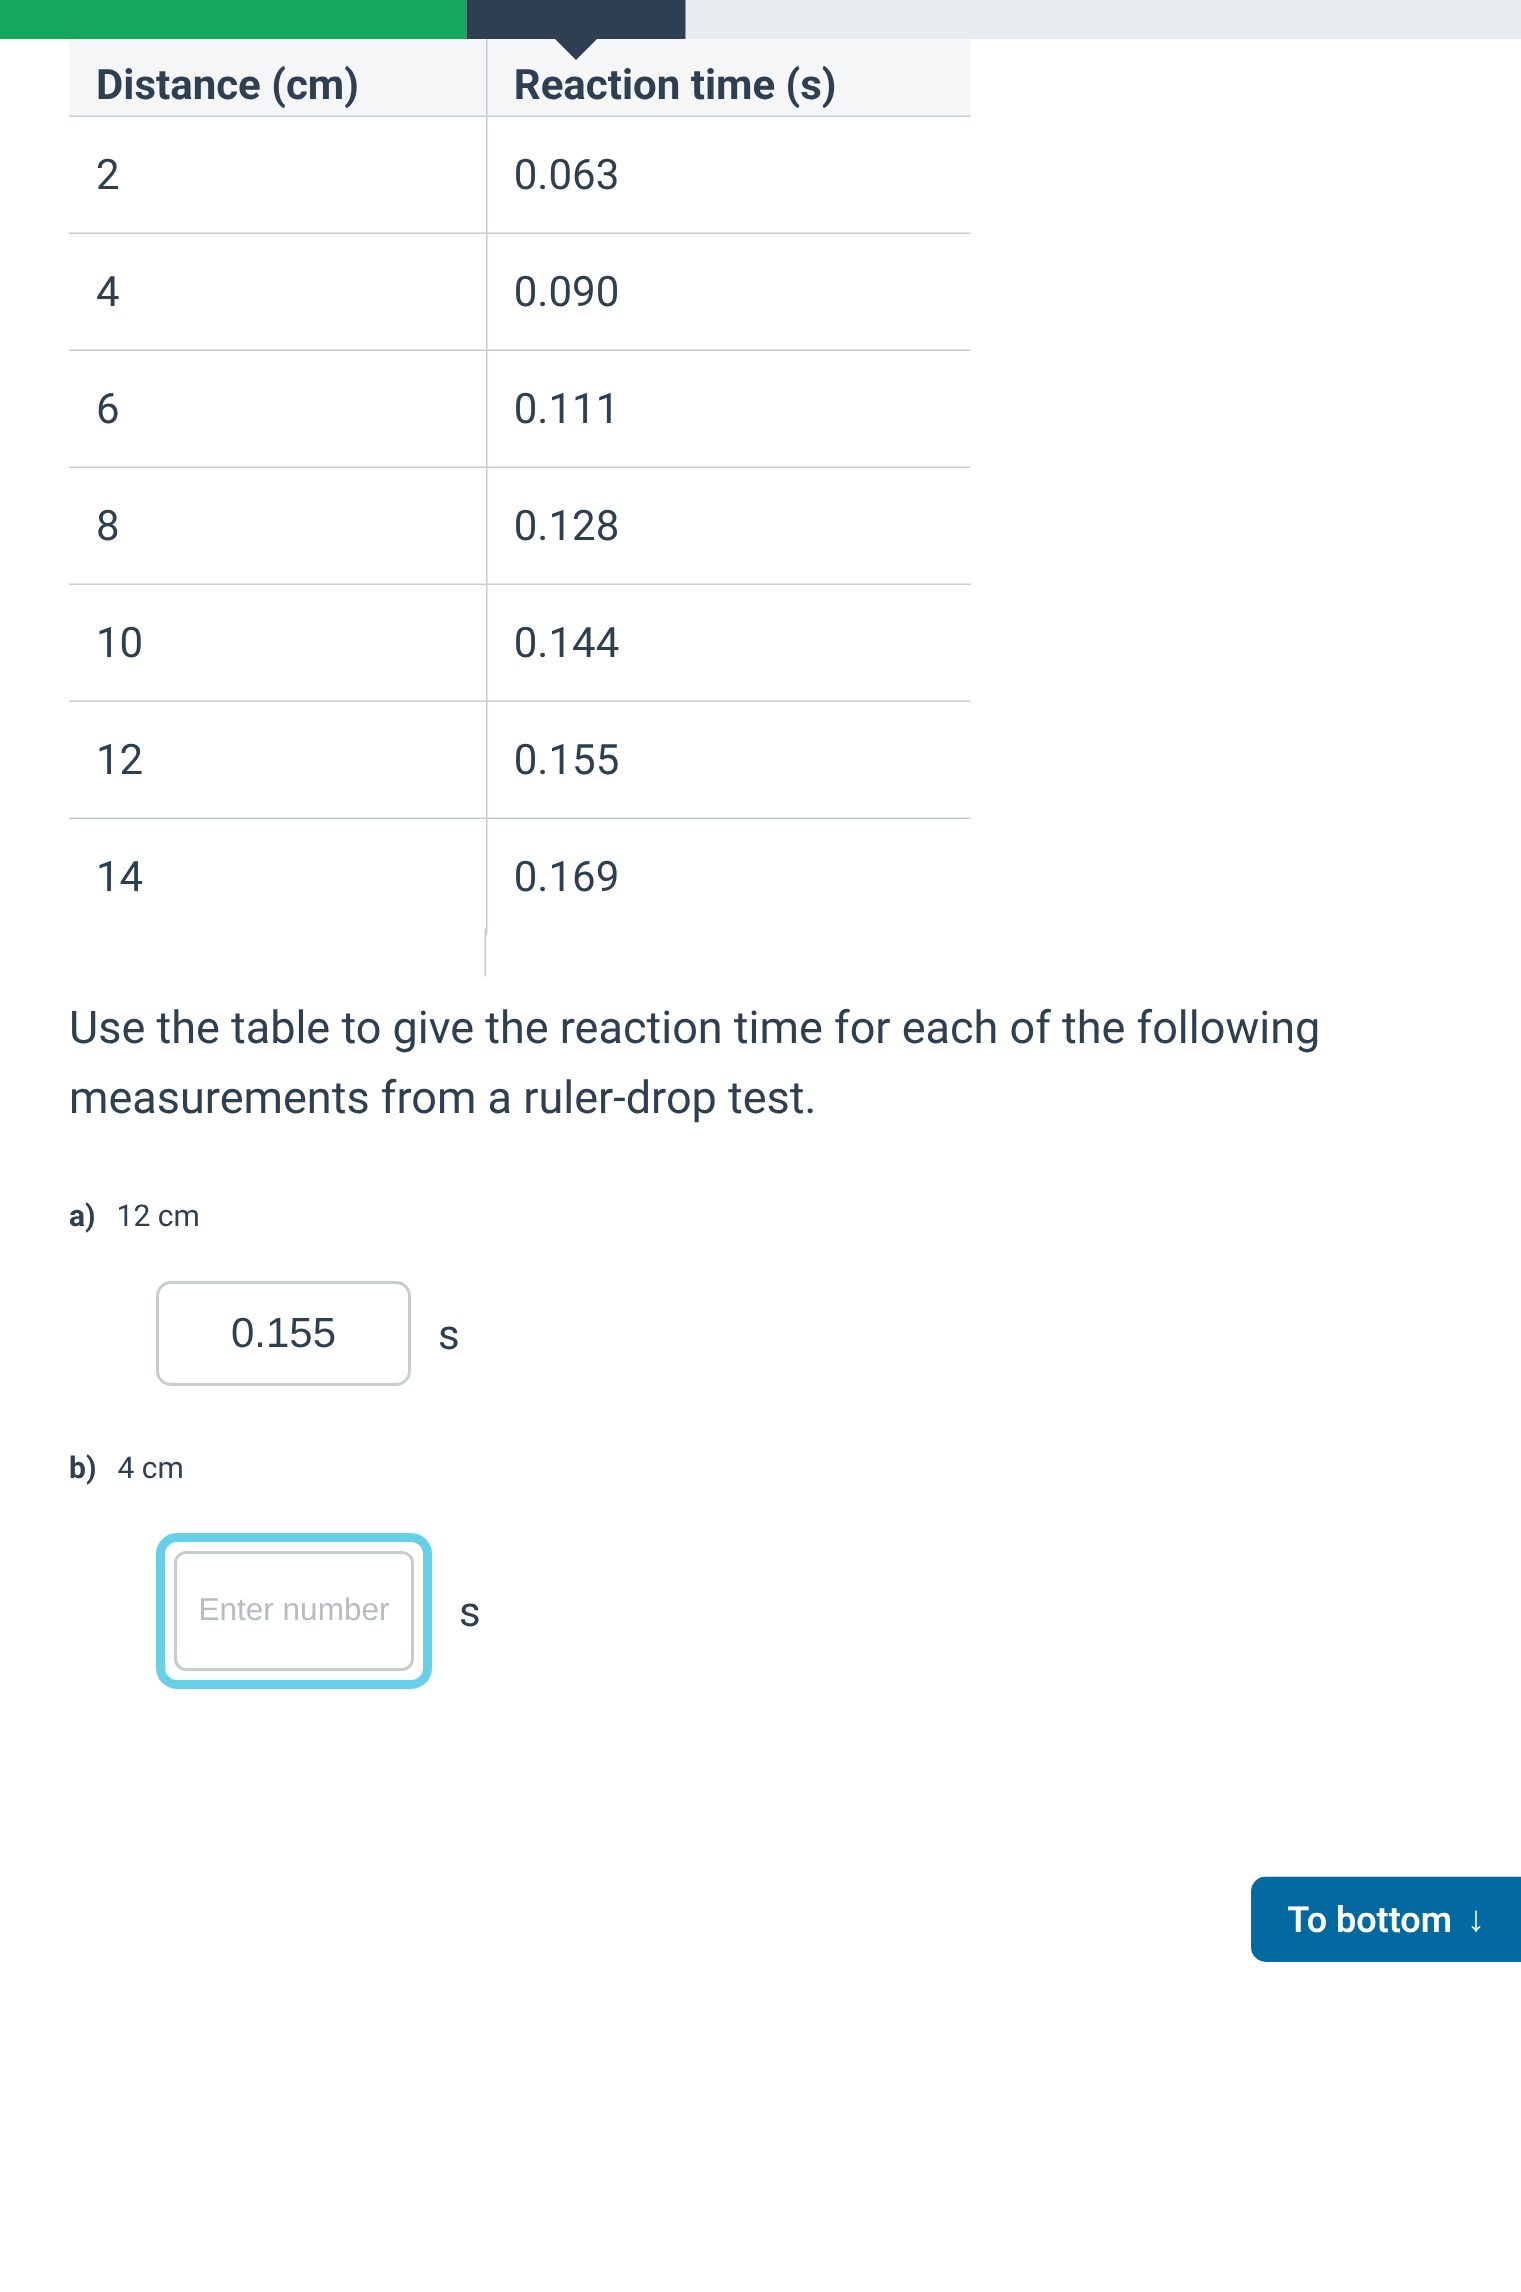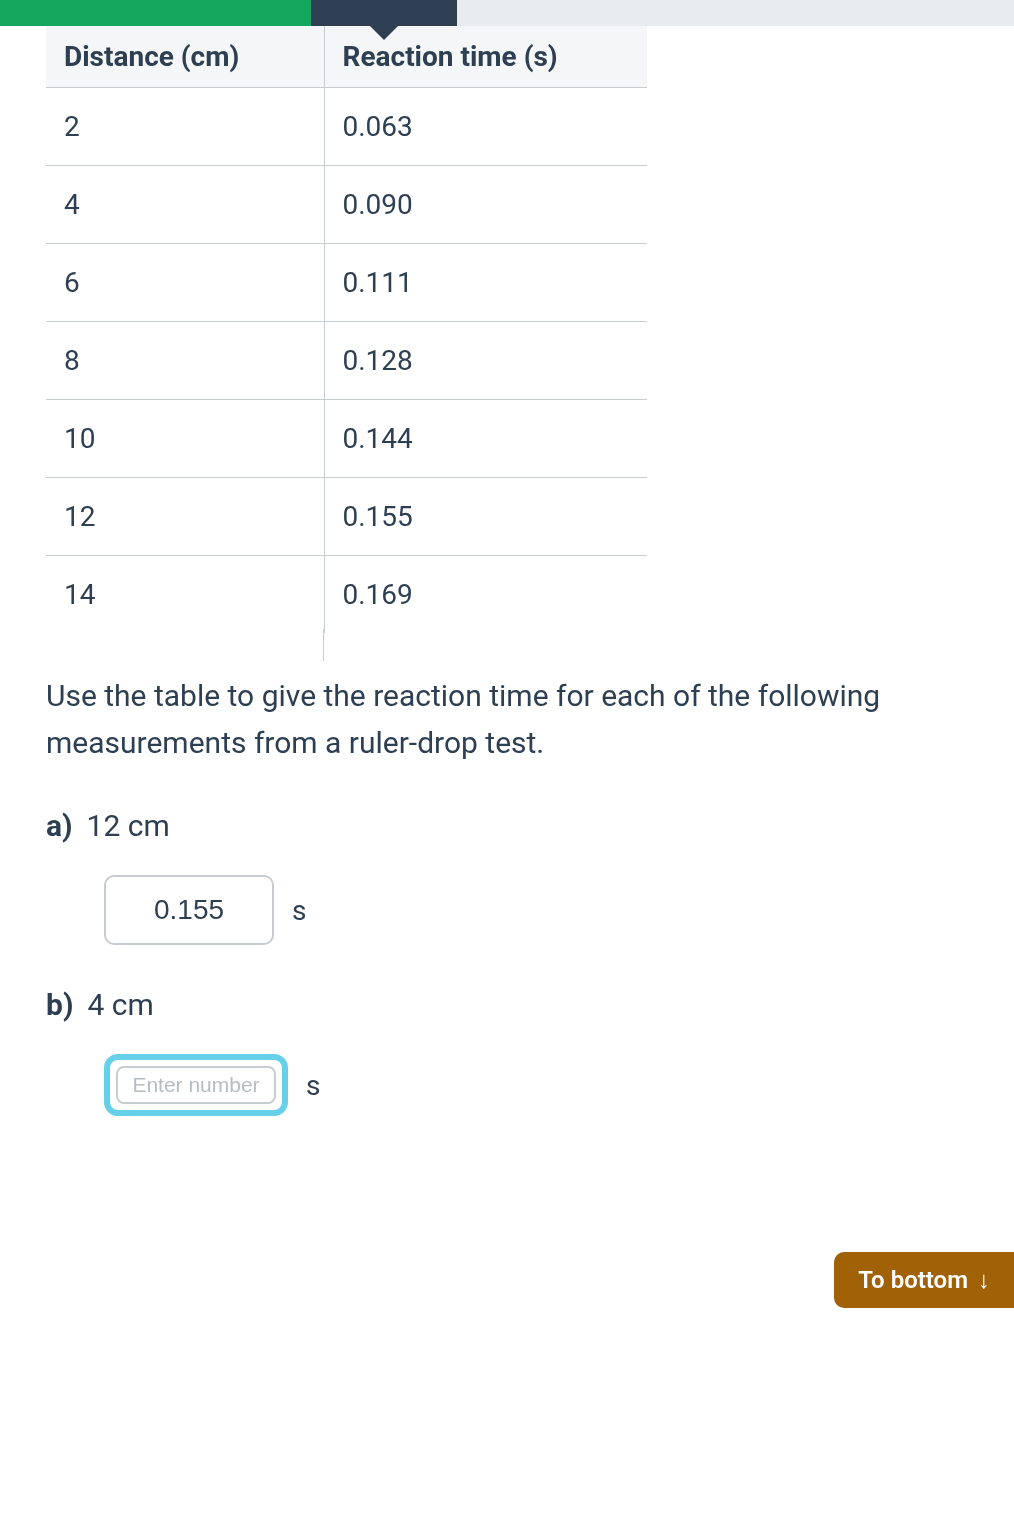--- a/index.html
+++ b/index.html
@@ -15,48 +15,48 @@
     transform: translateX(-50%);
     width: 0; height: 0;
     border-left: 14px solid transparent;
     border-right: 14px solid transparent;
     border-top: 14px solid #2e3f52;
   }
   .topbar .seg3 { background: #e9ecef; flex: 1; height: 100%; }
   .content { padding: 0 46px; }
   table.data { border-collapse: collapse; width: 601px; margin-top: 0; }
   table.data th, table.data td { text-align: left; font-size: 28px; padding: 22px 18px; border-bottom: 1px solid #c7ccd1; }
-  table.data th { background: #f5f6f7; color: #2e3f52; font-weight: 700; font-size: 28px; padding-top: 14px; padding-bottom: 14px; }
+  table.data th { background: #f5f6f7; color: #2e3f52; font-weight: 700; font-size: 28px; padding-top: 14px; padding-bottom: 4px; }
   table.data th:first-child, table.data td:first-child { border-right: 1px solid #c7ccd1; width: 278px; }
   table.data tr:last-child td { border-bottom: none; }
   .stub-divider { width: 601px; height: 28px; position: relative; }
   .stub-divider::before { content: ""; position: absolute; left: 277px; top: -4px; width: 1px; height: 32px; background: #c7ccd1; }
   .prompt { font-size: 30px; line-height: 1.55; color: #2e3f52; margin-top: 12px; }
   .question { margin-top: 42px; }
-  .q-label { font-size: 30px; }
+  .q-label { font-size: 20px; }
   .q-label b { font-weight: 700; margin-right: 14px; }
   .answer-row { display: flex; align-items: center; margin-top: 32px; margin-left: 58px; gap: 18px; }
   .num-input {
     width: 170px; height: 70px;
     border: 2px solid #c7ccd1; border-radius: 10px;
     font-size: 28px; text-align: center; color: #2e3f52;
     background: #fff;
   }
   .num-input::placeholder { color: #b7bcc2; font-size: 21px; }
   .num-input.focused-wrap {
-    padding: 6px; border: 6px solid #66d0e8; border-radius: 14px; width: 184px; height: 62px; display: flex; align-items: center; justify-content: center;
+    padding: 6px; border: 6px solid #66d0e8; border-radius: 14px; width: 184px; height: 104px; display: flex; align-items: center; justify-content: center;
   }
   .num-input.focused-wrap input {
     width: 100%; height: 100%; border: 2px solid #c7ccd1; border-radius: 8px; font-size: 21px; text-align: center; color: #2e3f52; background: #fff;
   }
   .num-input.focused-wrap input::placeholder { color: #b7bcc2; }
   .unit { font-size: 28px; color: #2e3f52; }
   .to-bottom {
     position: fixed; right: 0; bottom: 220px;
-    background: #a16207; color: #fff;
+    background: #0369a1; color: #fff;
     padding: 14px 24px; border-radius: 10px 0 0 10px;
     font-size: 24px; font-weight: 600; display: flex; align-items: center; gap: 10px;
     cursor: pointer;
   }
   .to-bottom .arrow { font-size: 24px; }
 </style>
 </head>
 <body>
 
 <div class="topbar">

